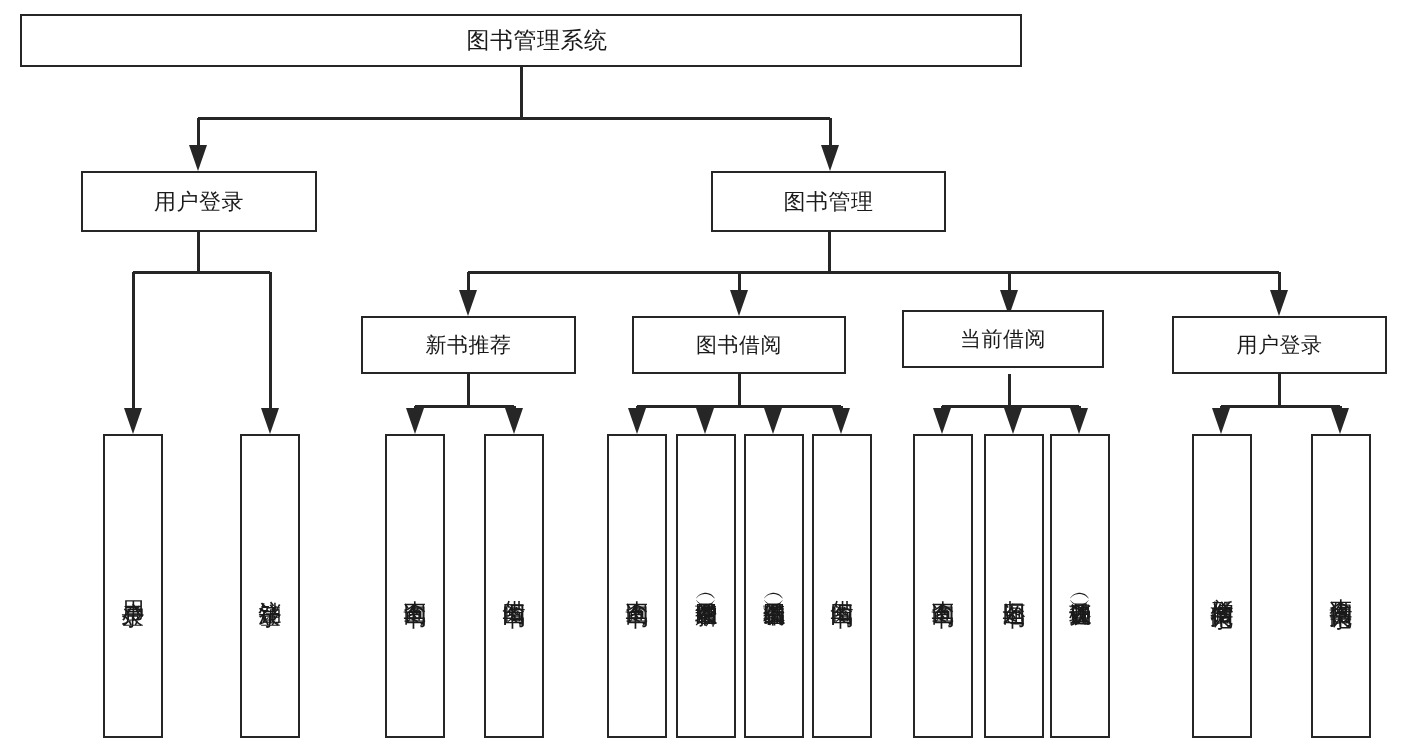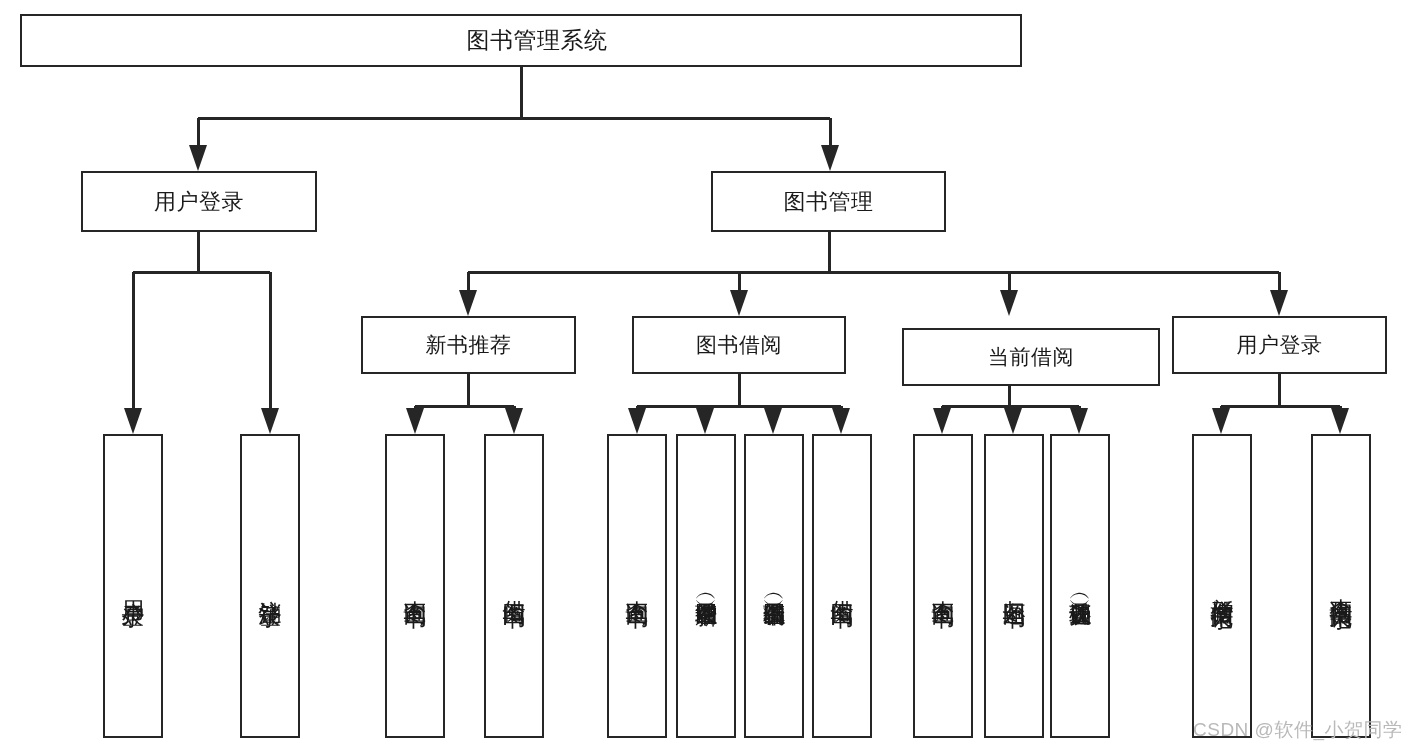--- a/index.html
+++ b/index.html
@@ -147,21 +147,21 @@
       </div>
       <div class="node-box node-l2" style="left: 711px; top: 171px; width: 235px; height: 61px; justify-content: center;">
         <span class="node-label">图书管理</span>
       </div>
       <div class="node-box node-l3" style="left: 361px; top: 316px; width: 215px; height: 58px;">
         <span class="node-label">新书推荐</span>
       </div>
       <div class="node-box node-l3" style="left: 632px; top: 316px; width: 214px; height: 58px;">
         <span class="node-label">图书借阅</span>
       </div>
-      <div class="node-box node-l3" style="left: 902px; top: 328px; width: 258px; height: 58px;">
+      <div class="node-box node-l3" style="left: 902px; top: 310px; width: 202px; height: 58px;">
         <span class="node-label">当前借阅</span>
       </div>
       <div class="node-box node-l3" style="left: 1172px; top: 316px; width: 215px; height: 58px;">
         <span class="node-label">用户登录</span>
       </div>
       <div class="node-box node-leaf" style="left: 103px; top: 434px; width: 60px; height: 304px;">
         <span class="node-label">用户登录</span>
       </div>
       <div class="node-box node-leaf" style="left: 240px; top: 434px; width: 60px; height: 304px;">
         <span class="node-label">注销登录</span>
@@ -194,15 +194,14 @@
         <span class="node-label">确认归还（管理员）</span>
       </div>
       <div class="node-box node-leaf" style="left: 1192px; top: 434px; width: 60px; height: 304px;">
         <span class="node-label">新增借阅记录</span>
       </div>
       <div class="node-box node-leaf" style="left: 1311px; top: 434px; width: 60px; height: 304px;">
         <span class="node-label">查询借阅记录</span>
       </div>
     </div>
 
-  <div class="watermark" style="left: 1193px; top: 717px;">CSDN @软件_小贺同学</div>
 
 </div>
 
 </body></html>

